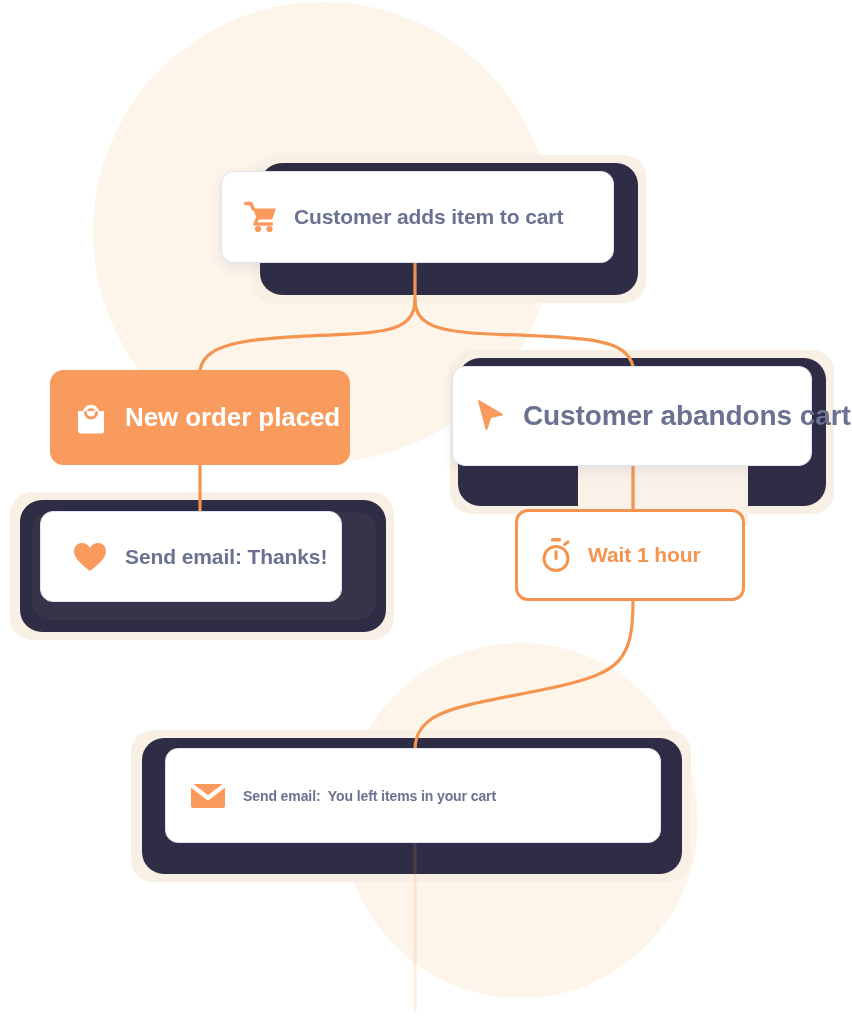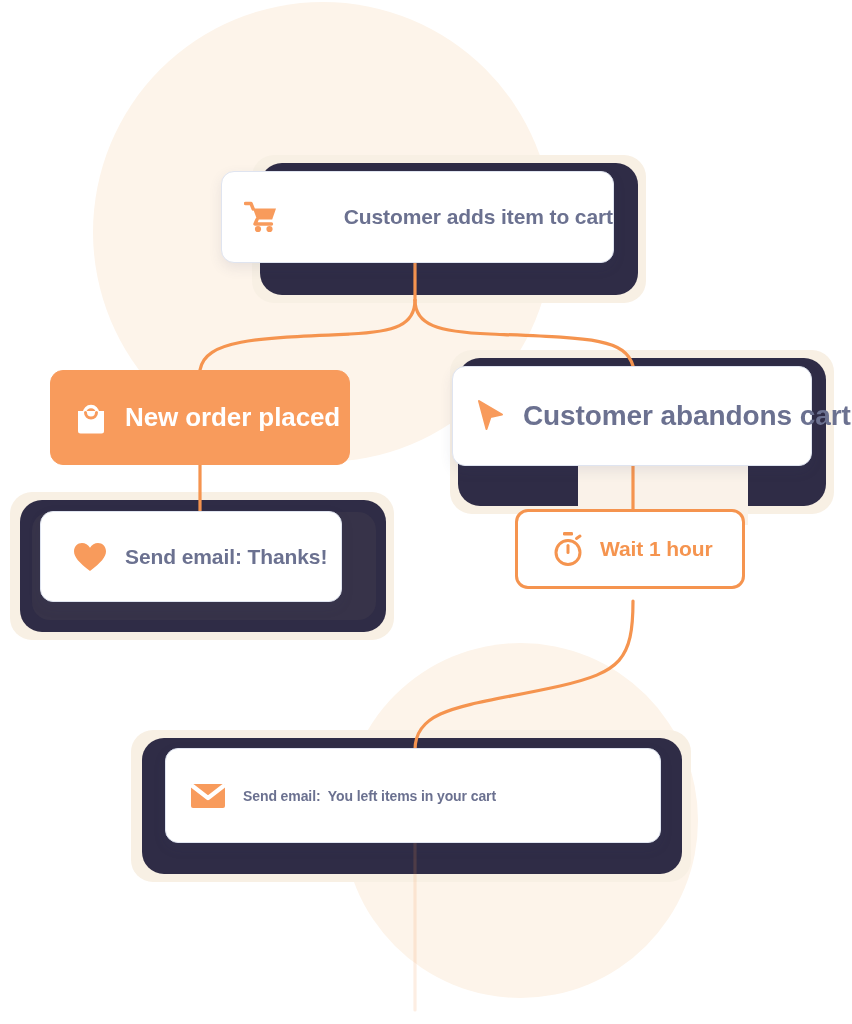--- a/index.html
+++ b/index.html
@@ -81,25 +81,25 @@
   
   .plate {
     position: absolute;
     border-radius: 22px;
   }
   .plate-cream { background: #f8f0e4; }
   .plate-dark  { background: #2f2c46; }
   .plate-dark2 { background: #373349; }
 
   
-  #node-add-cart      { left: 221px; top: 171px; width: 393px; height: 92px;  padding-left: 22px; justify-content: space-between; }
+  #node-add-cart      { left: 221px; top: 171px; width: 393px; height: 92px;  padding-left: 22px; }
   #node-new-order     { left: 50px;  top: 370px; width: 300px; height: 95px;  padding-left: 24px; }
   #node-abandon       { left: 452px; top: 366px; width: 360px; height: 100px; padding-left: 20px; }
   #node-thanks        { left: 40px;  top: 511px; width: 302px; height: 91px;  padding-left: 32px; }
-  #node-wait          { left: 515px; top: 509px; width: 230px; height: 80px;  padding-left: 34px; }
+  #node-wait          { left: 515px; top: 509px; width: 230px; height: 92px;  padding-left: 22px; }
   #node-left-items    { left: 165px; top: 748px; width: 496px; height: 95px;  padding-left: 24px; }
 
   #node-add-cart   .label { font-size: 21px; margin-left: 16px; }
   #node-new-order  .label { font-size: 26px; margin-left: 18px; }
   #node-abandon    .label { font-size: 28px; margin-left: 18px; }
   #node-thanks     .label { font-size: 21px; margin-left: 18px; }
   #node-wait       .label { font-size: 21px; margin-left: 16px; }
   #node-left-items .label { font-size: 14px; margin-left: 17px; }
 </style>
 </head>

